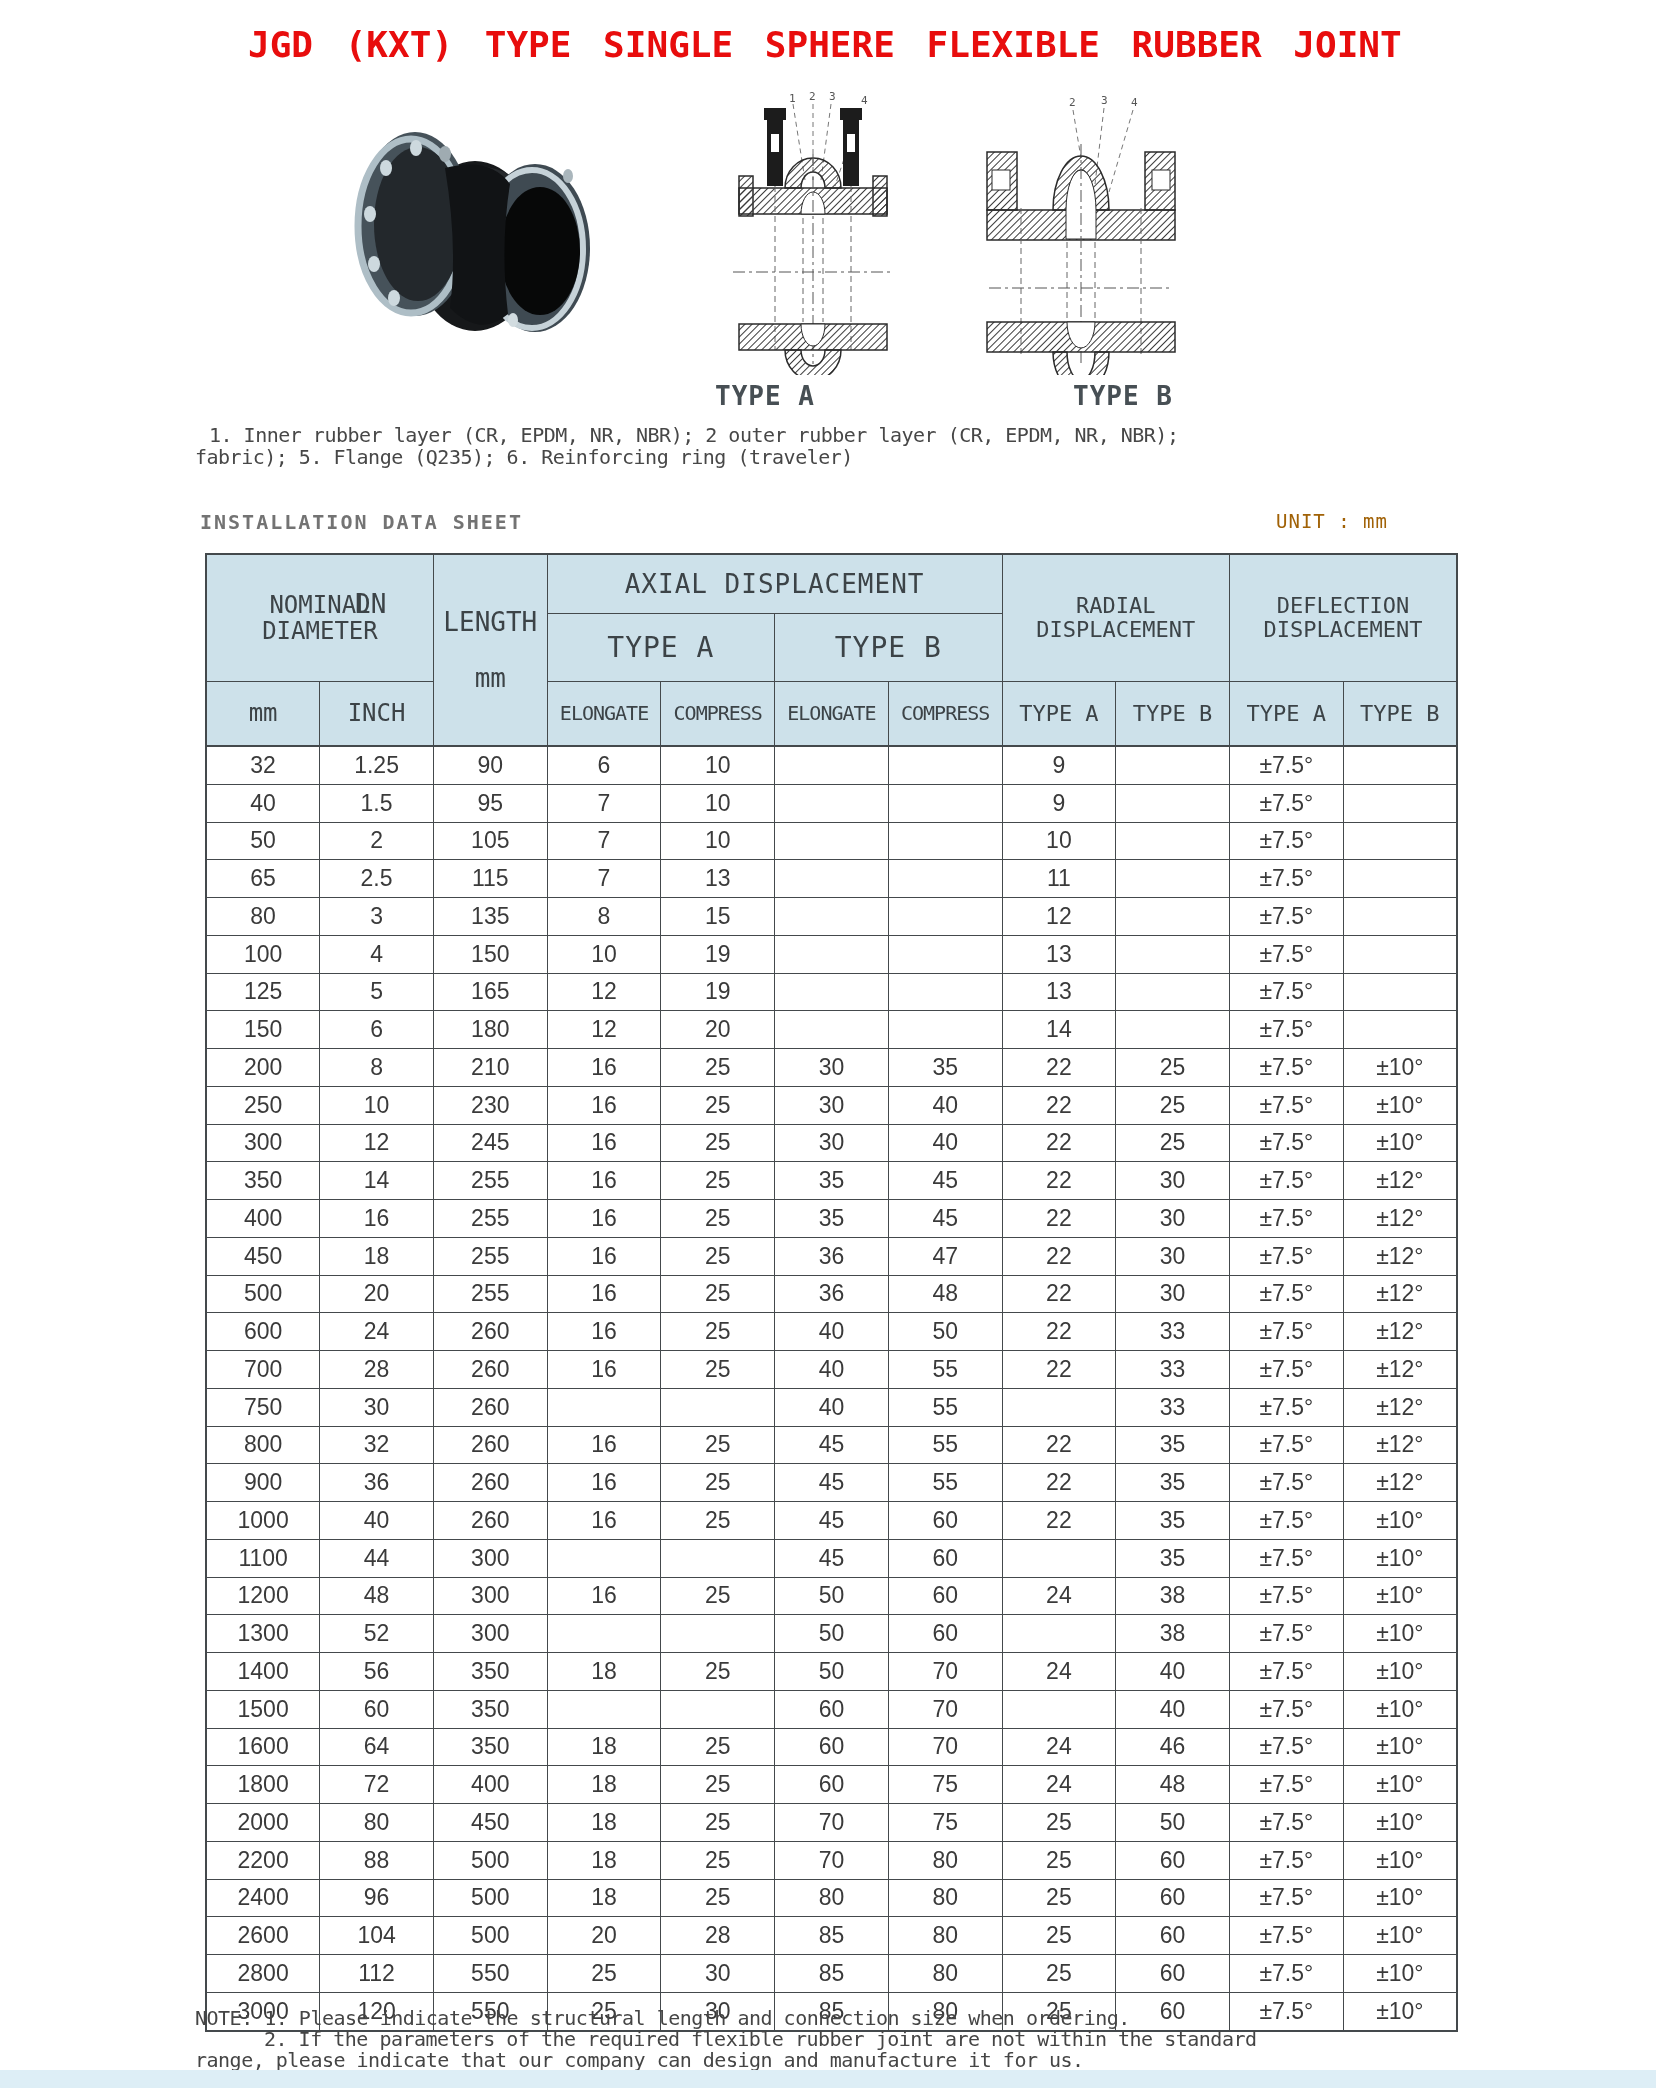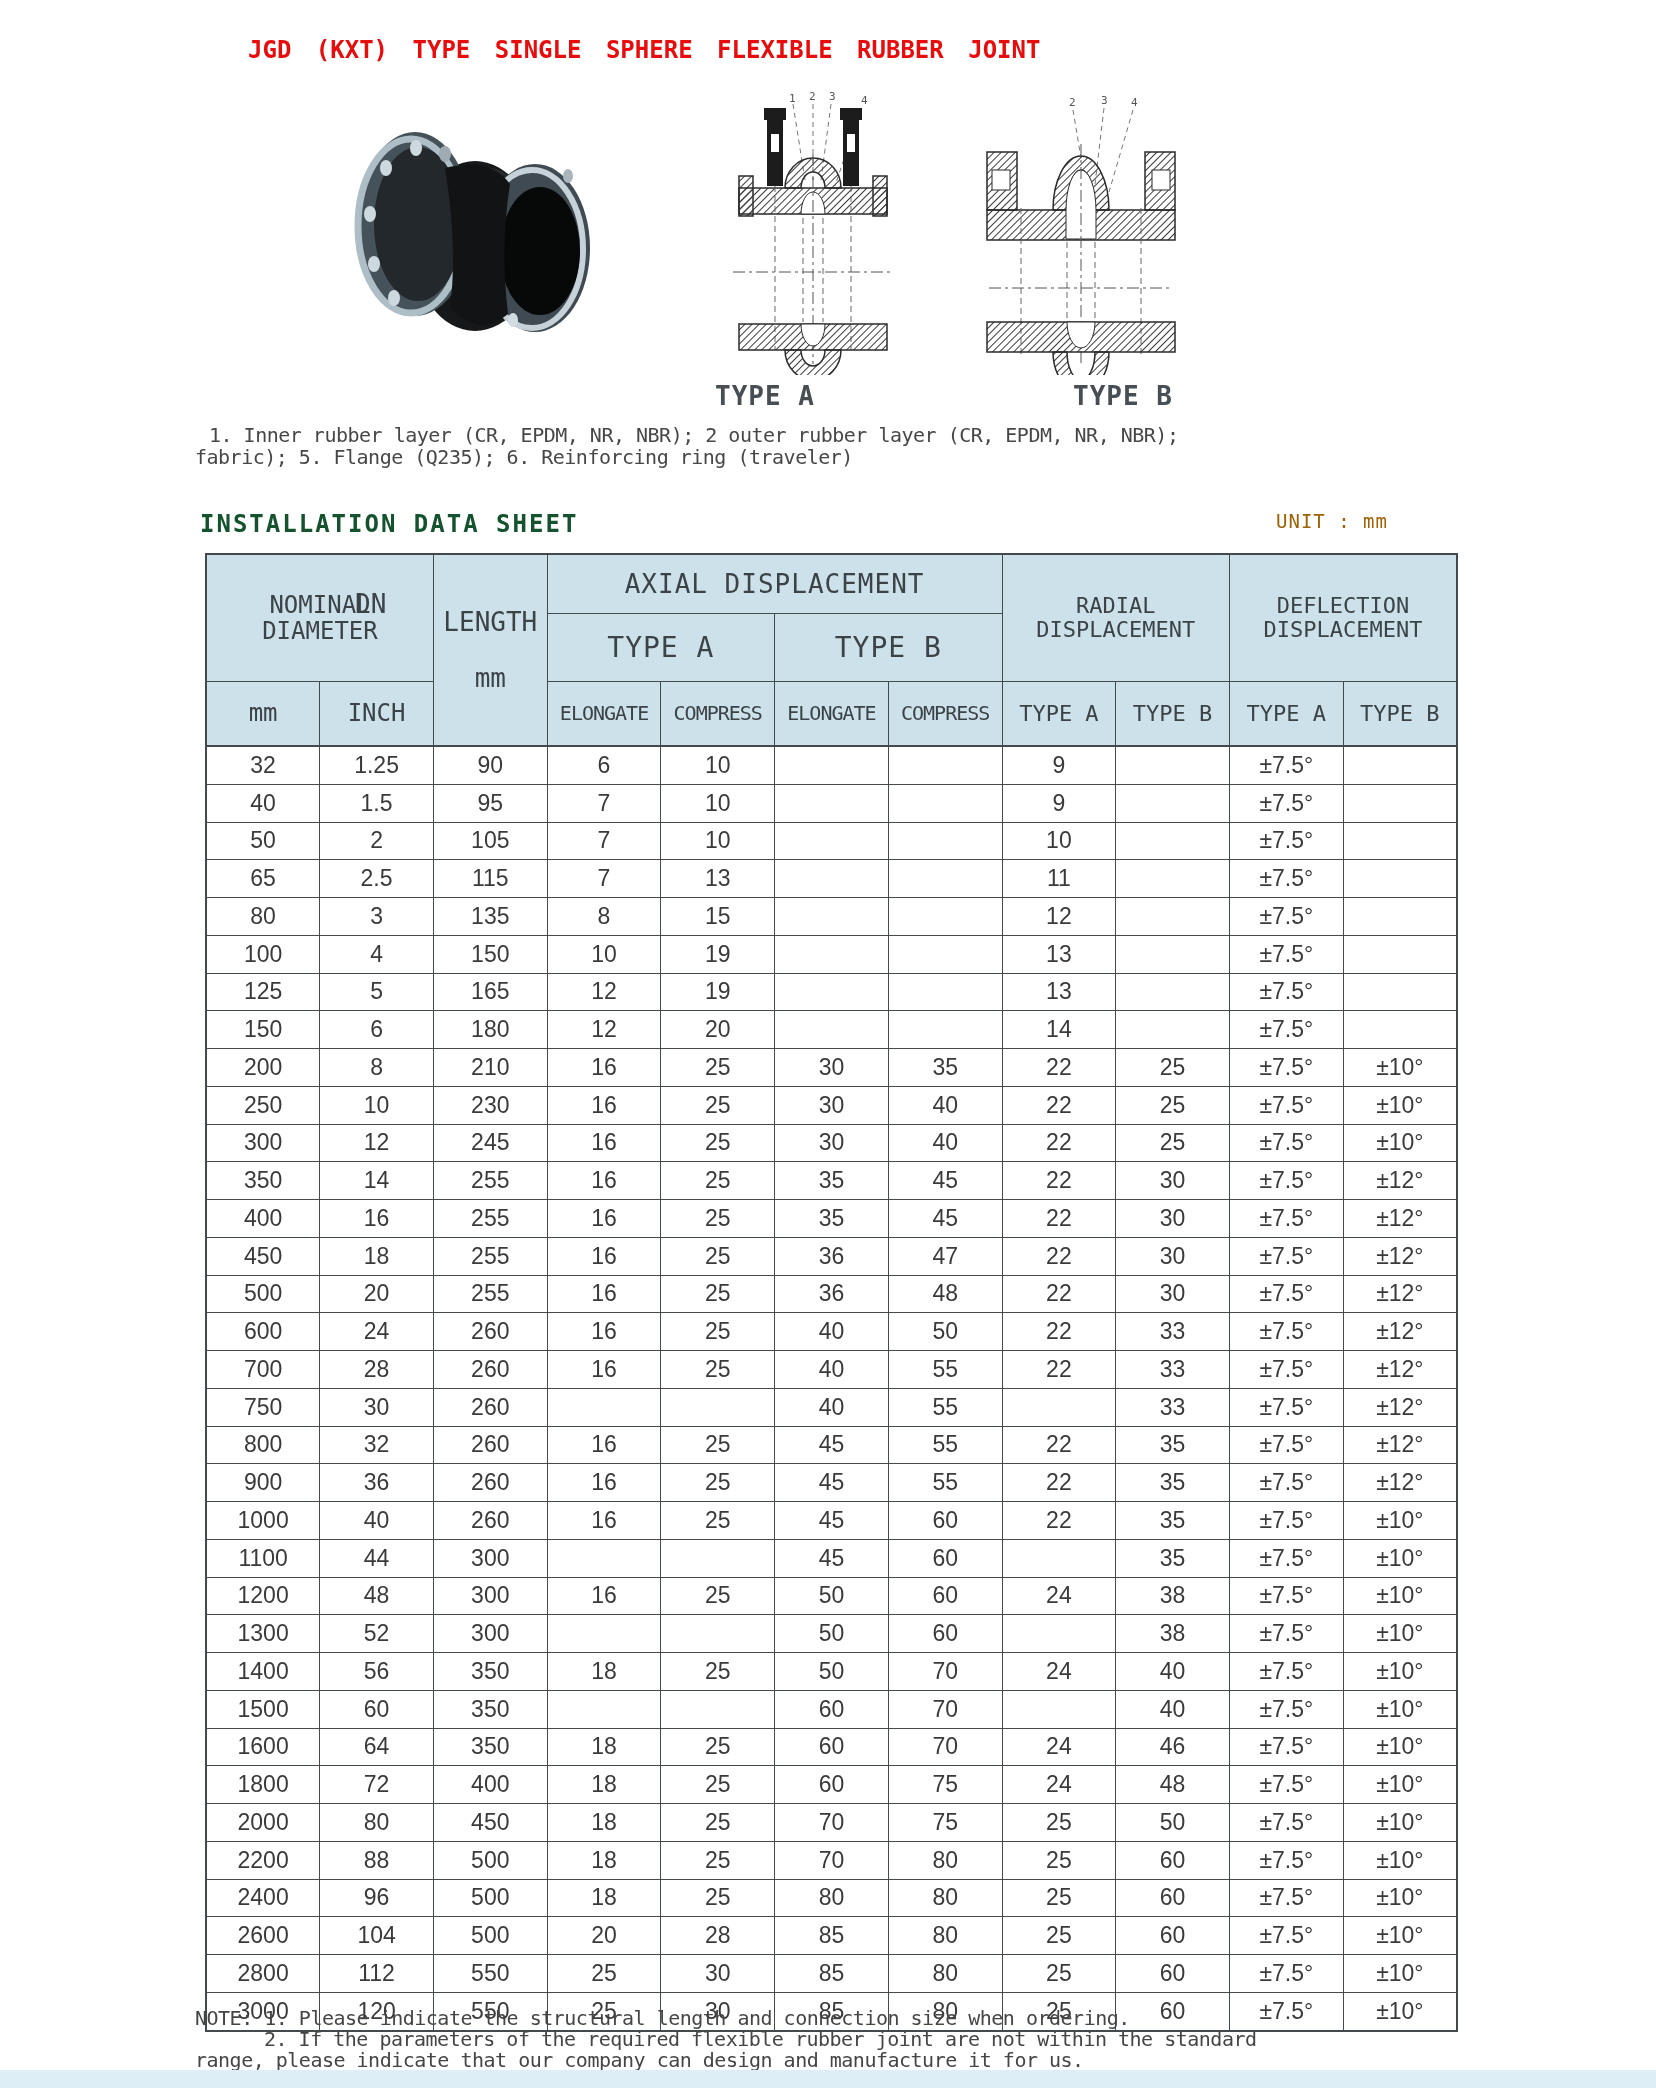--- a/index.html
+++ b/index.html
@@ -4,34 +4,34 @@
 <style>
   :root{
     --title-red:#e80d0d;
     --header-bg:#cde1ea;
     --border:#44494c;
     --text:#3e4448;
   }
   html,body{margin:0;padding:0;background:#ffffff;}
   .page{position:relative;width:1656px;height:2088px;background:#fff;overflow:hidden;
         font-family:"DejaVu Sans Mono", monospace;color:var(--text);}
-  .title{position:absolute;left:248px;top:24px;font-size:24px;font-weight:bold;
-         color:var(--title-red);letter-spacing:0px;word-spacing:10px;white-space:nowrap;margin-top:12px;}
+  .title{position:absolute;left:248px;top:24px;font-size:36px;font-weight:bold;
+         color:var(--title-red);letter-spacing:0px;word-spacing:10px;white-space:nowrap;}
   .photo{position:absolute;left:350px;top:96px;}
   .drawA{position:absolute;left:733px;top:88px;}
   .drawB{position:absolute;left:983px;top:92px;}
   .fig-label{position:absolute;font-size:26px;font-weight:bold;color:#474f54;
              letter-spacing:1px;white-space:nowrap;}
   .lblA{left:715px;top:381px;}
   .lblB{left:1073px;top:381px;}
   .desc{position:absolute;left:195px;top:424px;font-size:20px;line-height:22px;
         color:#474747;letter-spacing:-0.5px;white-space:nowrap;}
   .desc .ind{padding-left:14px;}
-  .sheet-title{position:absolute;left:200px;top:510px;font-size:24px;font-weight:bold;
-               letter-spacing:2px;color:#14532d;white-space:nowrap;}
+  .sheet-title{position:absolute;left:200px;top:510px;font-size:20px;font-weight:bold;
+               letter-spacing:2px;color:#737373;white-space:nowrap;}
   .unit{position:absolute;left:1276px;top:510px;font-size:19px;color:#a16207;
         letter-spacing:1px;white-space:nowrap;}
   table.data{position:absolute;left:205px;top:553px;width:1253px;border-collapse:collapse;
              table-layout:fixed;border:2px solid var(--border);}
   table.data th,table.data td{border:1px solid var(--border);text-align:center;
              vertical-align:middle;padding:0;overflow:hidden;}
   table.data thead th{background:var(--header-bg);font-weight:normal;color:#3c4347;}
   table.data thead{border-bottom:2px solid var(--border);}
   tr.hr1{height:59px;margin-top:34px;} tr.hr2{height:68px;} tr.hr3{height:65px;}
   tbody td{height:36.75px;font-family:"Liberation Sans",sans-serif;font-size:23px;color:#3a3a3a;}

